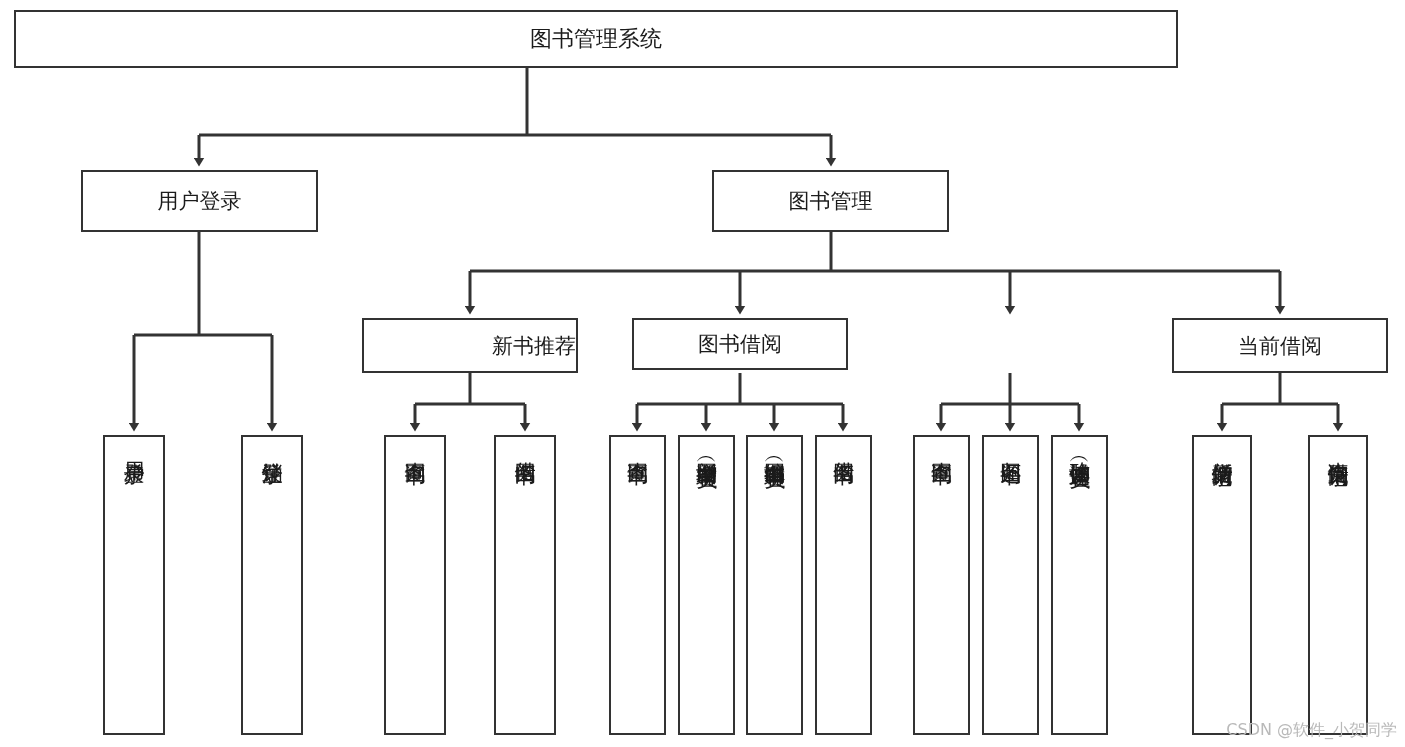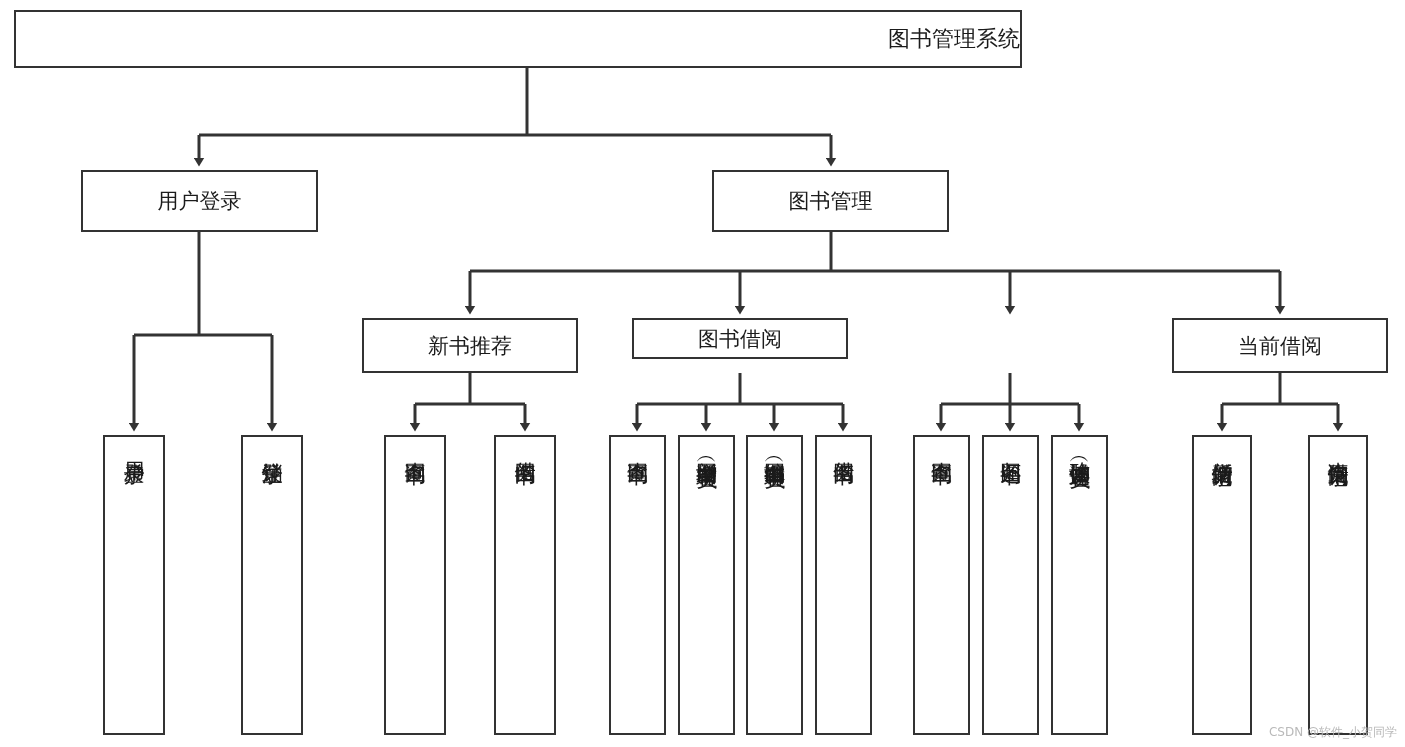--- a/index.html
+++ b/index.html
@@ -52,21 +52,21 @@
     font-size: 21px;
     line-height: 1.08;
     letter-spacing: 1px;
     white-space: nowrap;
     color: #1b1b1b;
   }
   .watermark {
     position: absolute;
     right: 8px;
     bottom: 6px;
-    font-size: 12px;
+    font-size: 16px;
     color: #b9b9b9;
     white-space: nowrap;
     pointer-events: none;
   }
 </style>
 </head>
 <body>
 
 <div id="diagram-canvas">
 
@@ -113,37 +113,37 @@
       <path d="M1010,404 L1010,423" marker-end="url(#arrow)"></path>
       <path d="M1079,404 L1079,423" marker-end="url(#arrow)"></path>
 
       <path d="M1280,373 L1280,404"></path>
       <path d="M1222,404 L1338,404"></path>
       <path d="M1222,404 L1222,423" marker-end="url(#arrow)"></path>
       <path d="M1338,404 L1338,423" marker-end="url(#arrow)"></path>
     </g>
   </svg>
 
-  <div class="node node-root" style="left:14px; top:10px; width:1008px; height:58px;justify-content:flex-end;">
+  <div class="node node-root" style="left:14px; top:10px; width:1164px; height:58px;">
     <span class="node-h">图书管理系统</span>
   </div>
 
   <div class="node" style="left:81px; top:170px; width:237px; height:62px;">
     <span class="node-h">用户登录</span>
   </div>
 
   <div class="node" style="left:712px; top:170px; width:237px; height:62px;">
     <span class="node-h">图书管理</span>
   </div>
 
-  <div class="node" style="left:362px; top:318px; width:216px; height:55px;">
+  <div class="node" style="left:362px; top:318px; width:216px; height:55px;justify-content:flex-end;">
     <span class="node-h">新书推荐</span>
   </div>
 
-  <div class="node" style="left:632px; top:318px; width:216px; height:41px;">
+  <div class="node" style="left:632px; top:318px; width:216px; height:52px;">
     <span class="node-h">图书借阅</span>
   </div>
 
 
   <div class="node" style="left:1172px; top:318px; width:216px; height:55px;">
     <span class="node-h">当前借阅</span>
   </div>
 
   <div class="node node-leaf" style="left:103px; top:435px; width:62px; height:300px;">
     <span class="node-v">用户登录</span>

